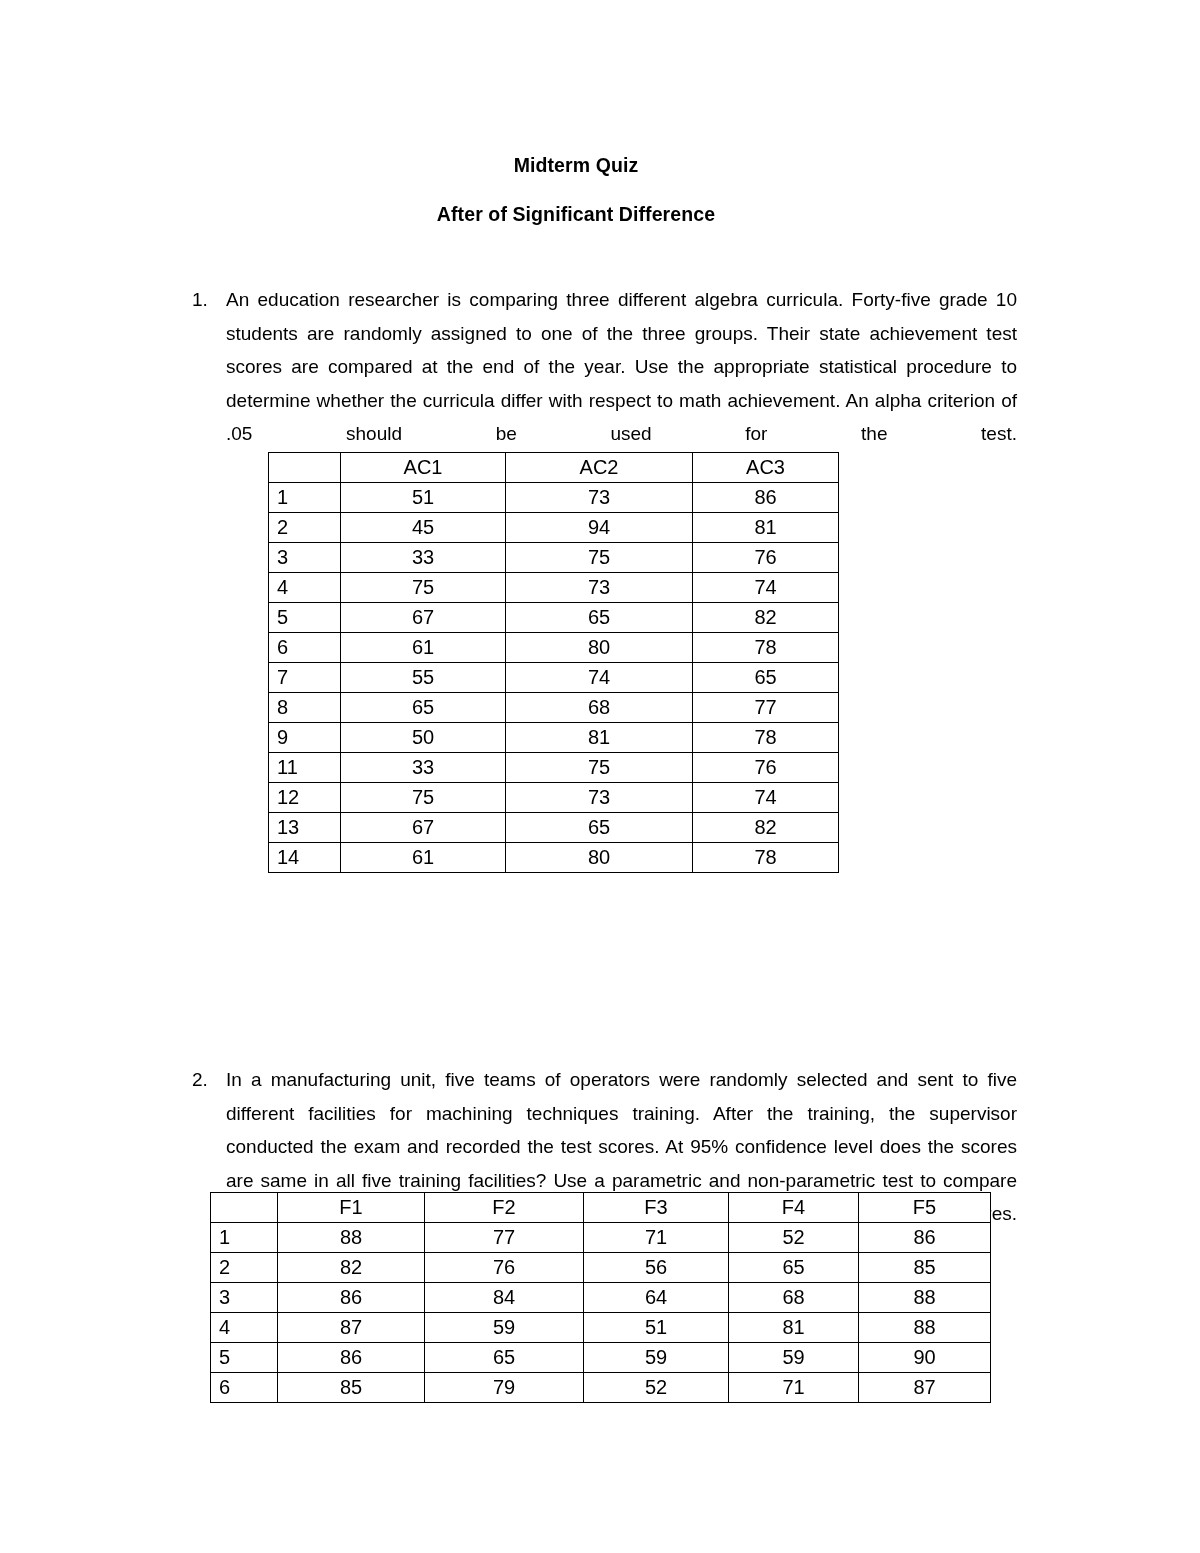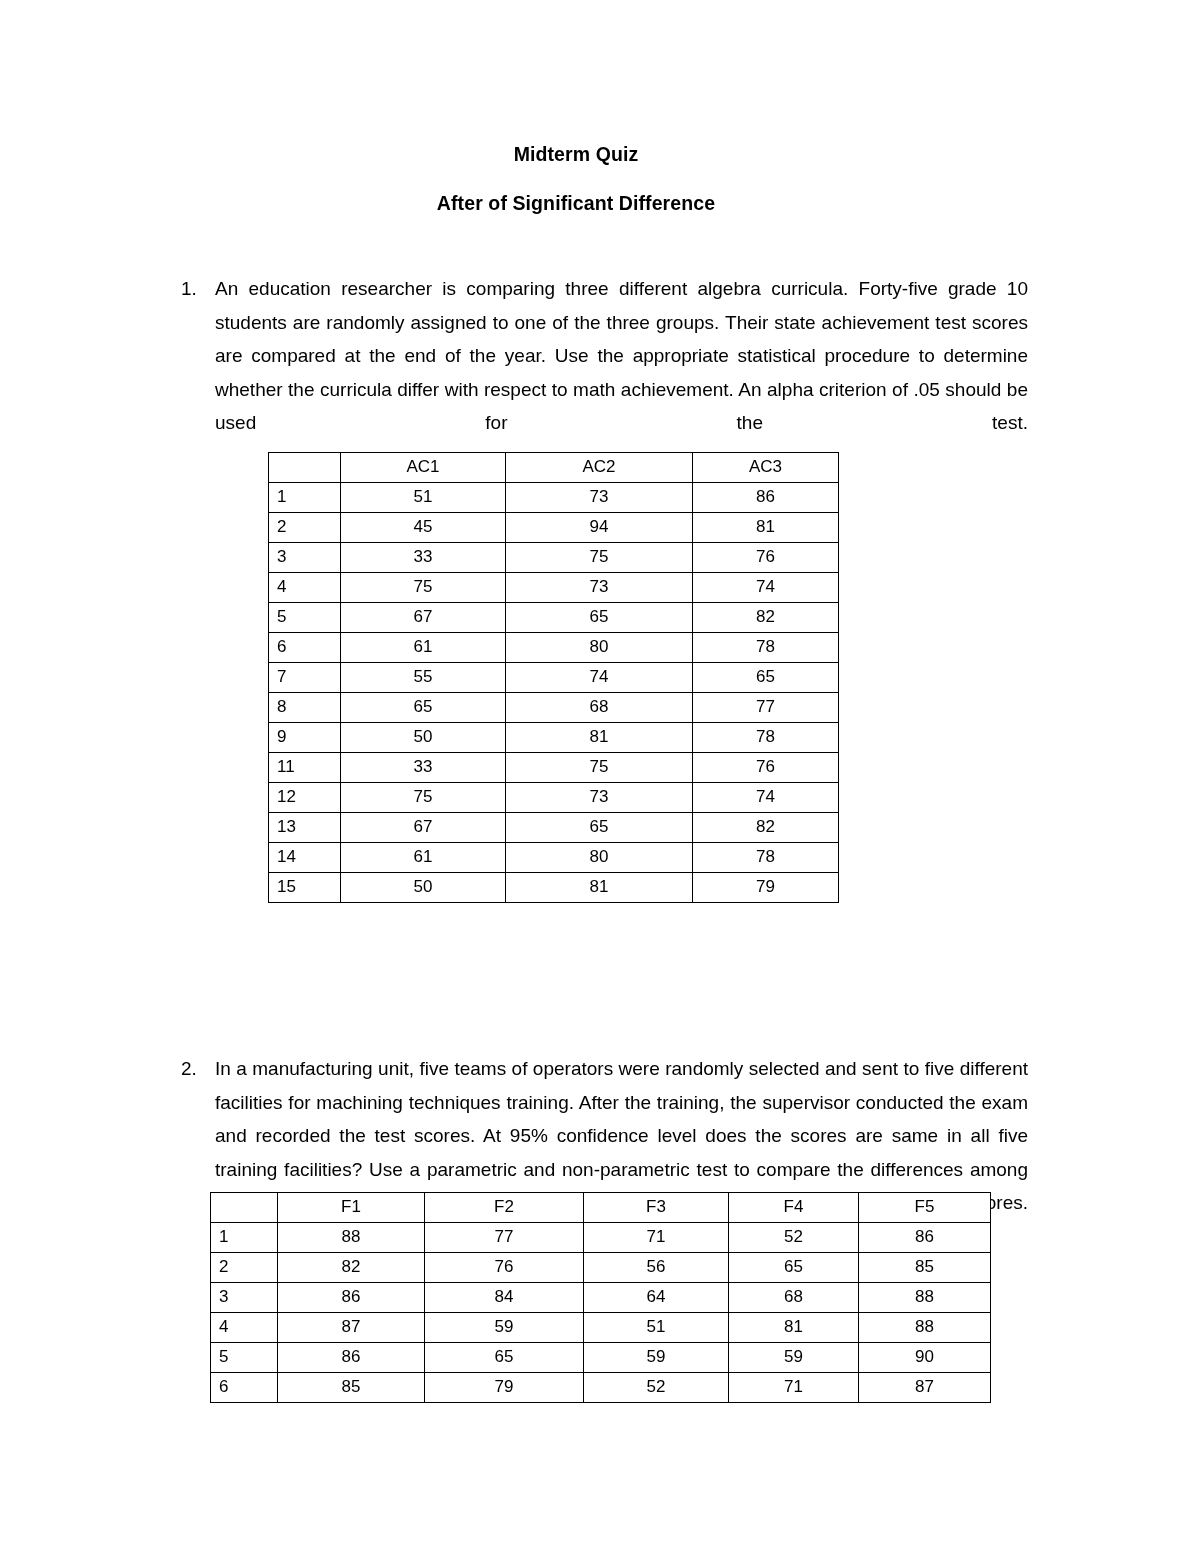--- a/index.html
+++ b/index.html
@@ -14,21 +14,21 @@
     color: #000000;
     position: relative;
     overflow: hidden;
   }
   .page {
     width: 1152px;
     height: 1553px;
     background: #ffffff;
     position: relative;
     box-sizing: border-box;
-    padding: 4px;
+    padding: 15px;
   }
 
   
   .doc-title {
     text-align: center;
     font-weight: bold;
     font-size: 19.5px;
     letter-spacing: 0.1px;
     margin: 0;
     padding-top: 141px;
@@ -73,21 +73,21 @@
   .item-body.last-line-left::after {
     content: "";
     display: inline-block;
     width: 100%;
   }
 
   
   .data-table {
     border-collapse: collapse;
     table-layout: fixed;
-    font-size: 17px;
+    font-size: 20px;
     background: #ffffff;
   }
   .data-table td, .data-table th {
     border: 1.4px solid #000000;
     height: 30px;
     padding: 0 0 2px 0;
     text-align: center;
     vertical-align: middle;
     font-weight: normal;
     line-height: 1.0;
@@ -237,26 +237,20 @@
             <td class="idx">13</td>
             <td>67</td>
             <td>65</td>
             <td>82</td>
           </tr>
           <tr>
             <td class="idx">14</td>
             <td>61</td>
             <td>80</td>
             <td>78</td>
-          </tr>
-          <tr>
-            <td class="idx">15</td>
-            <td>50</td>
-            <td>81</td>
-            <td>79</td>
           </tr>
         </tbody>
     </table>
   </div>
 
   <div class="table-2-wrap">
     <table class="data-table table-2" id="table-2">
       <colgroup>
         <col class="c0">
           <col class="c1">

